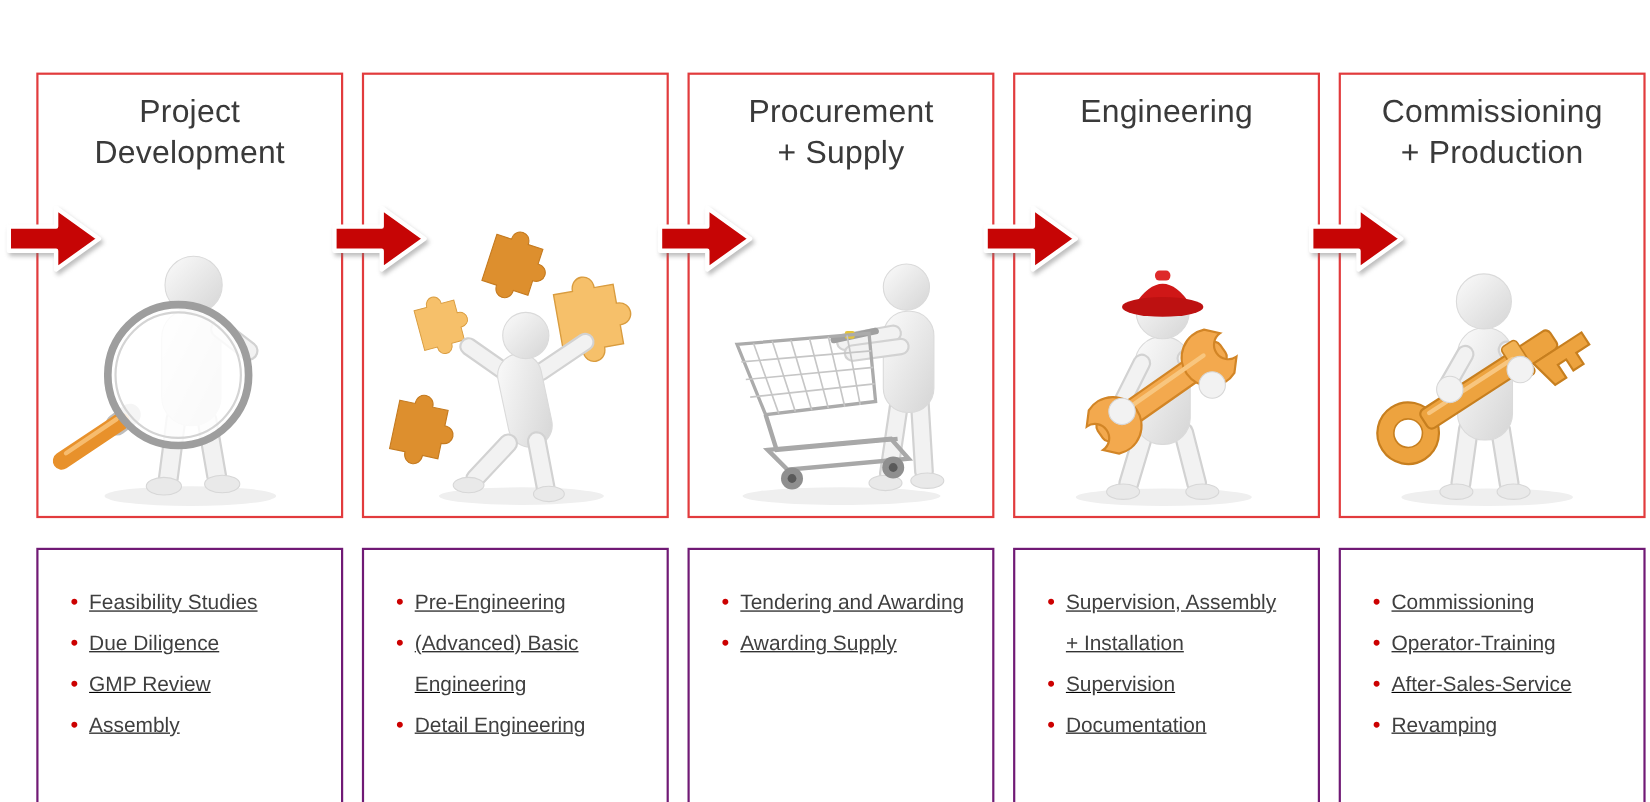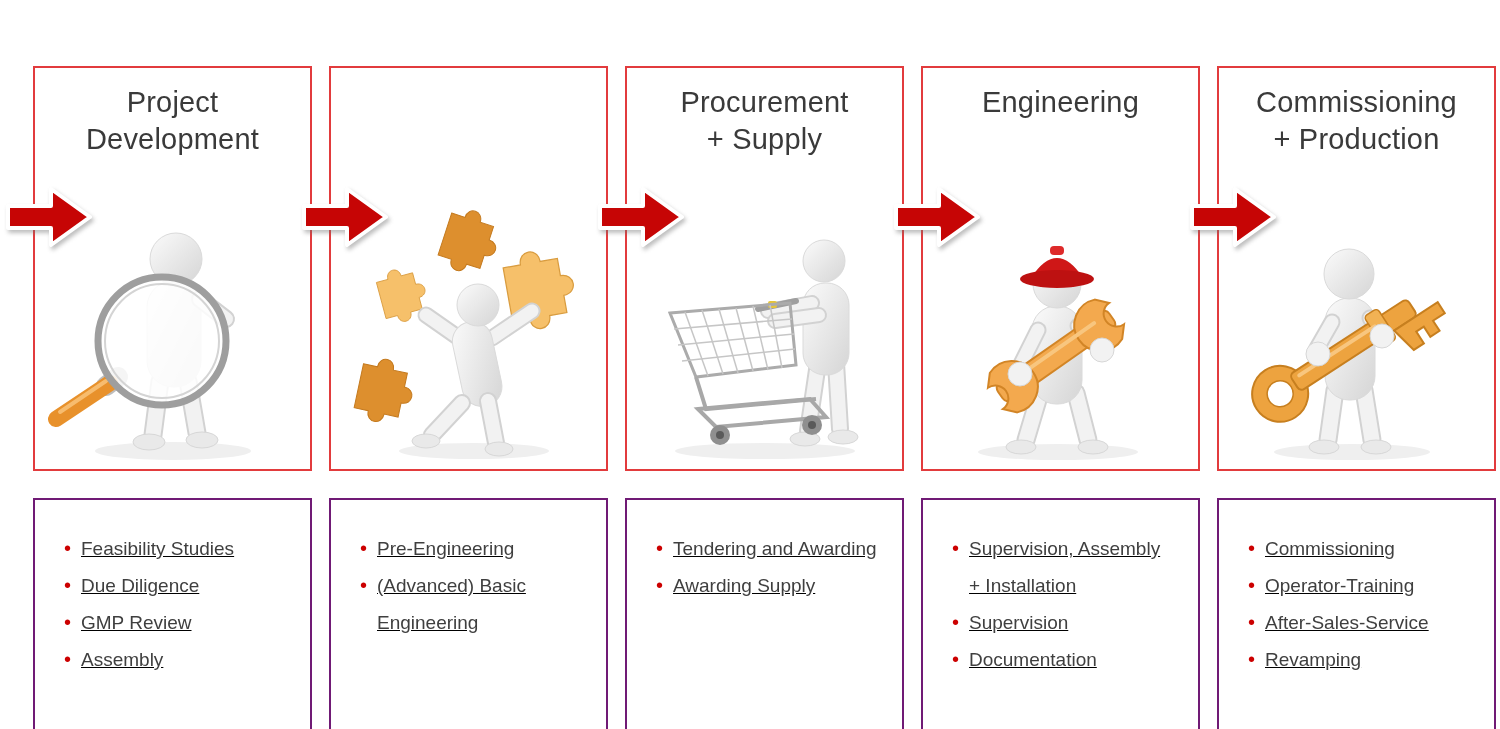--- a/index.html
+++ b/index.html
@@ -102,20 +102,21 @@
         <line x1="144" y1="198" x2="152" y2="240" stroke="#f2f2f2" stroke-width="14" stroke-linecap="round"></line>
         <ellipse cx="82" cy="238" rx="14" ry="7" fill="#e9e9e9" stroke="#d7d7d7"></ellipse>
         <ellipse cx="155" cy="246" rx="14" ry="7" fill="#e9e9e9" stroke="#d7d7d7"></ellipse>
       </svg>
     </div>
     <div class="bottom-box">
       <ul class="bullets">
           <li class="bullet-item">Pre-Engineering</li>
           <li class="bullet-item">(Advanced) Basic
 Engineering</li>
+          <li class="bullet-item">Detail Engineering</li>
         </ul>
     </div>
   </div>
 
   <div class="stage">
     <div class="top-box">
       <svg class="arrow" width="88" height="66" viewBox="0 0 88 66">
         <polygon points="3,22 46,22 46,5 85,33 46,61 46,44 3,44" fill="#c60505" stroke="#ffffff" stroke-width="4" stroke-linejoin="round"></polygon>
       </svg>
       <div class="stage-title">Procurement

